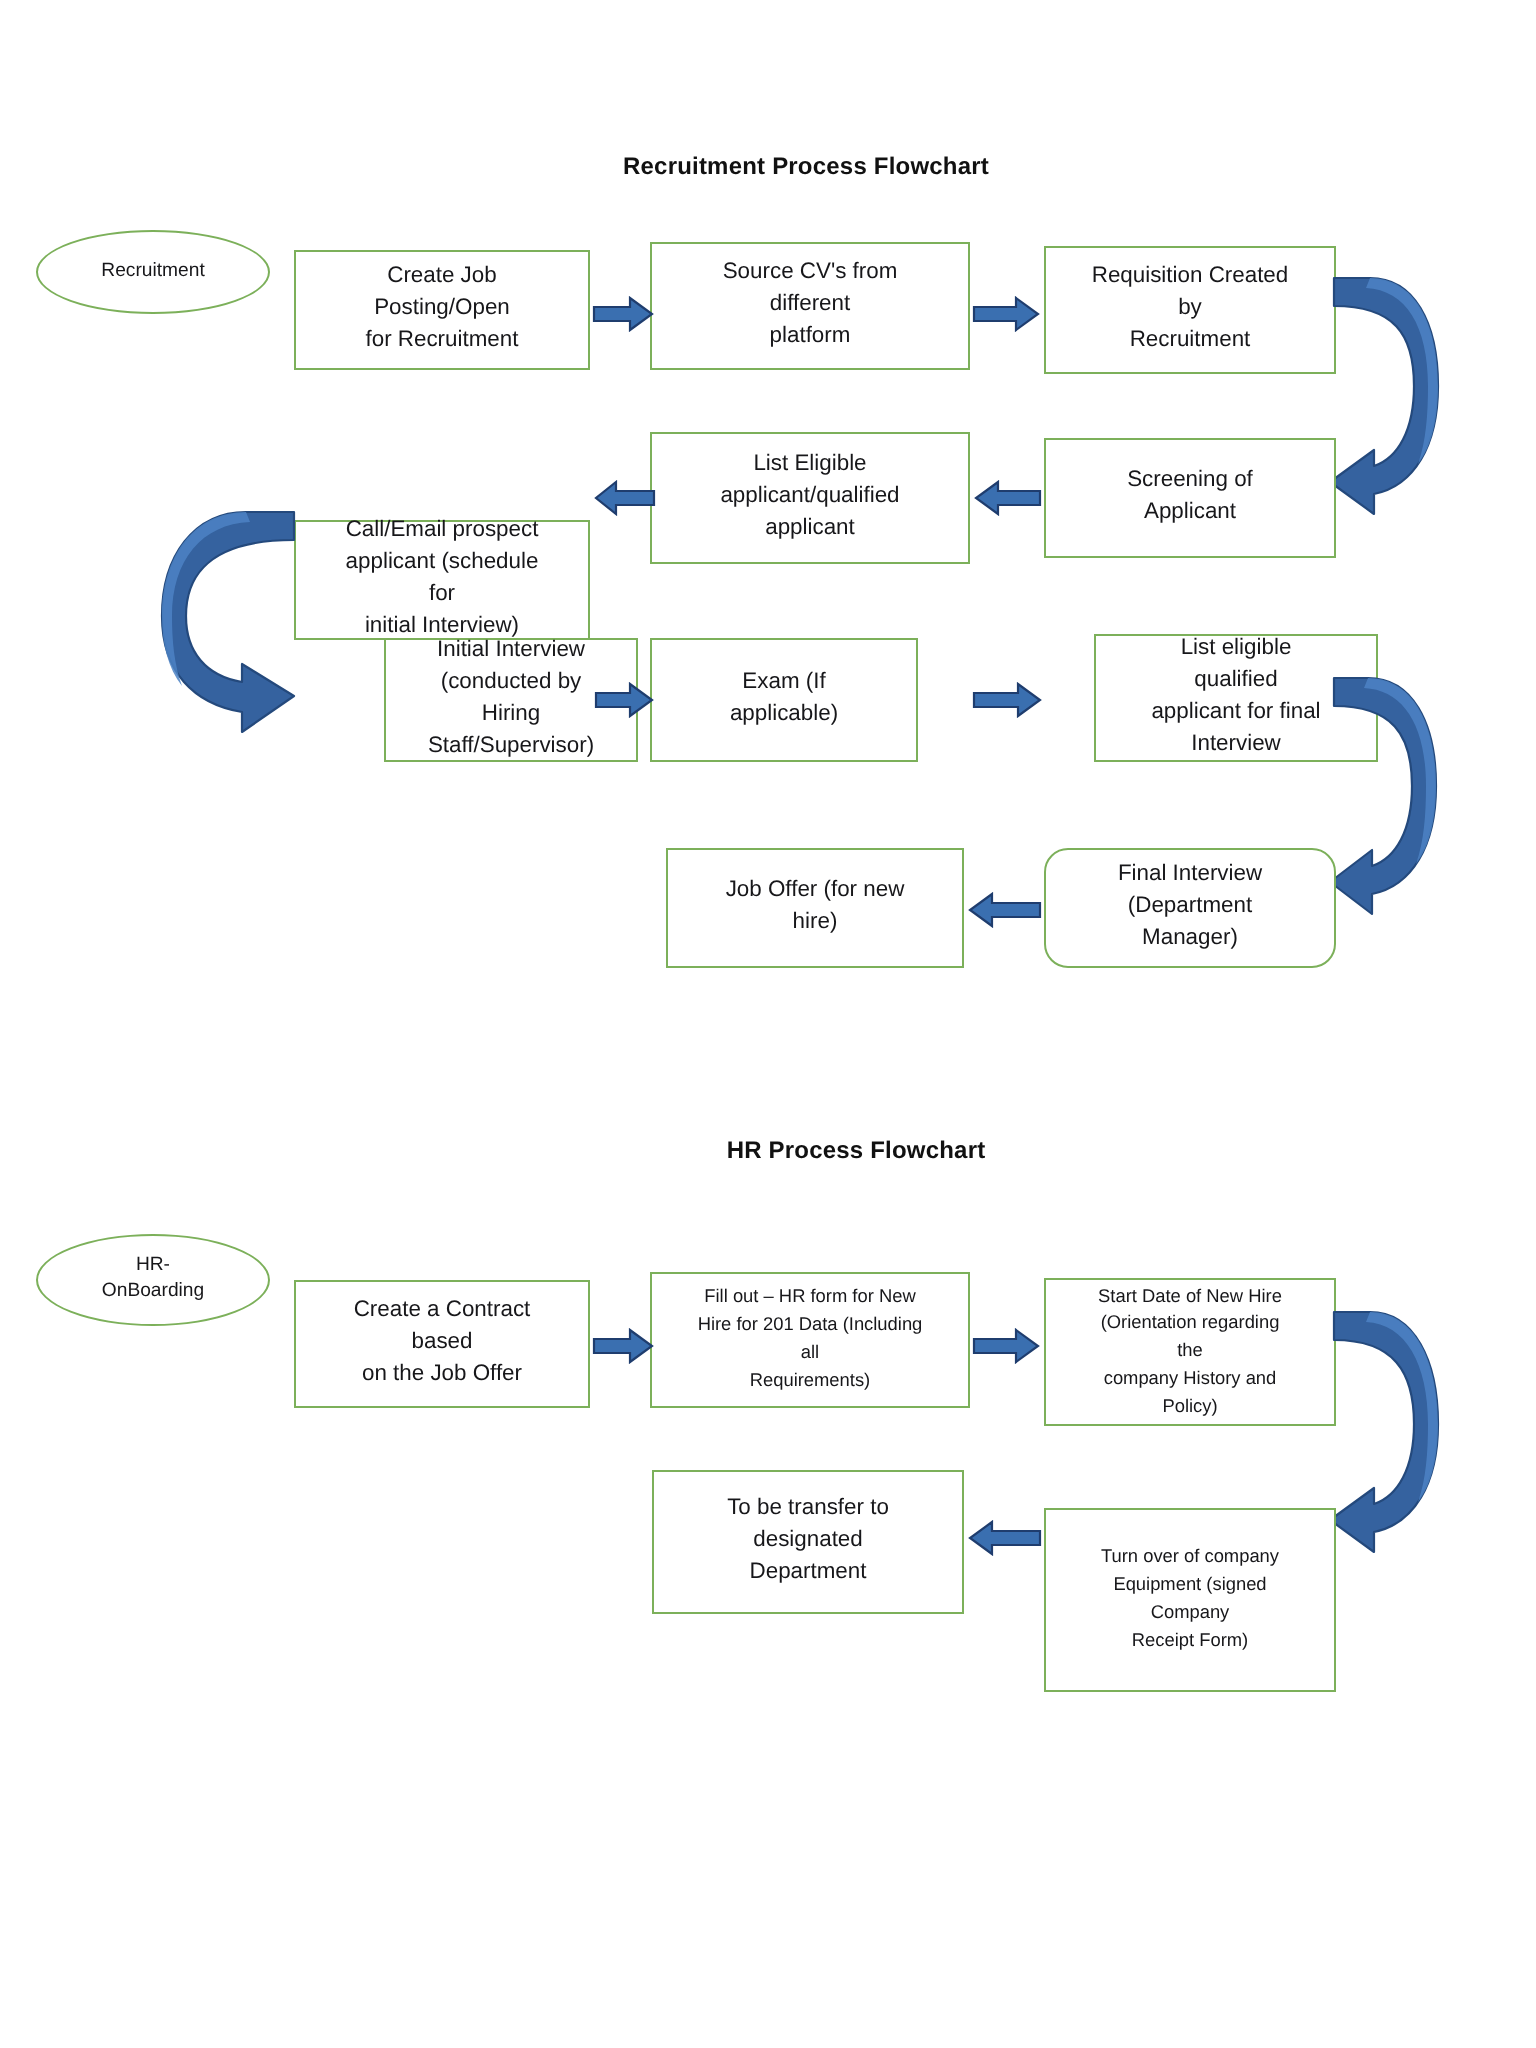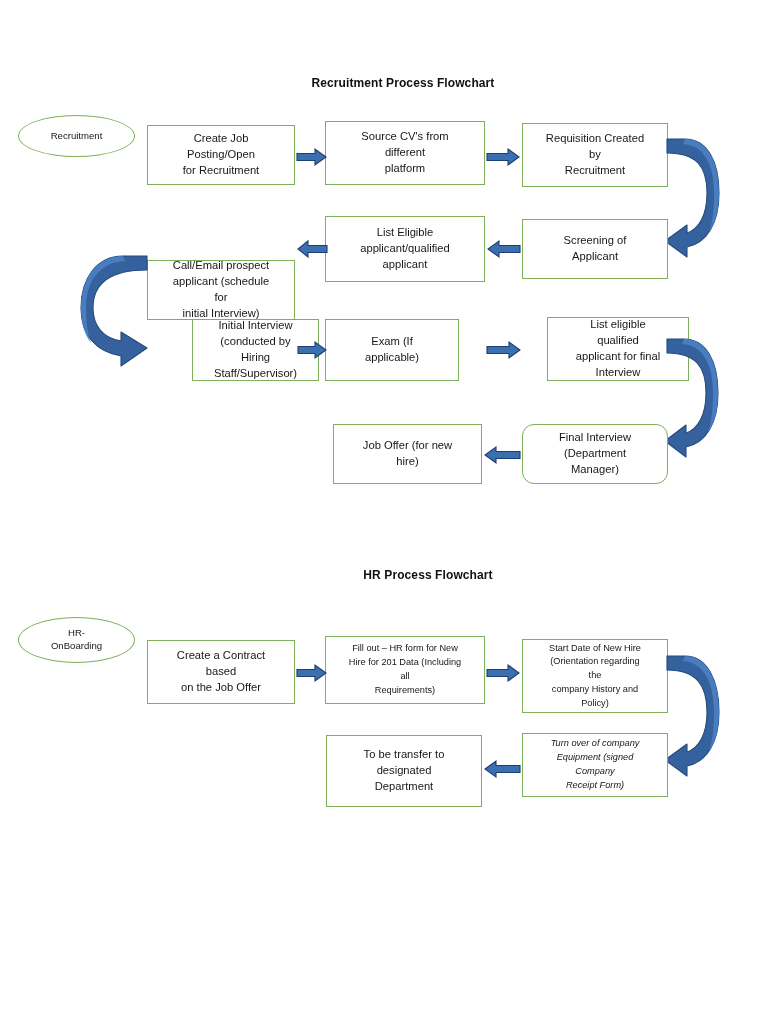--- a/index.html
+++ b/index.html
@@ -318,21 +318,21 @@
     </svg>
   </div>
 
   <div class="node" style="left:326px; top:735px; width:156px; height:72px;">
     <span>
       <span>To be transfer to</span><br>
       <span>designated Department</span>
     </span>
   </div>
 
-  <div class="node small" style="left:522px; top:733px; width:146px; height:64px;font-style:italic;">
+  <div class="node small" style="left:522px; top:754px; width:146px; height:92px;">
     <span>
       <span>Turn over of company</span><br>
       <span>Equipment (signed Company</span><br>
       <span>Receipt Form)</span>
     </span>
   </div>
 
   <div class="arrow" style="left:484px; top:760px; width:36px; height:18px;">
     <svg width="36" height="18" viewBox="0 0 36 18">
       <path d="M36,5.5 L12,5.5 L12,1 L1,9 L12,17 L12,12.5 L36,12.5 Z" fill="#3a6fb0" stroke="#1f3d6e" stroke-width="1.1"></path>

